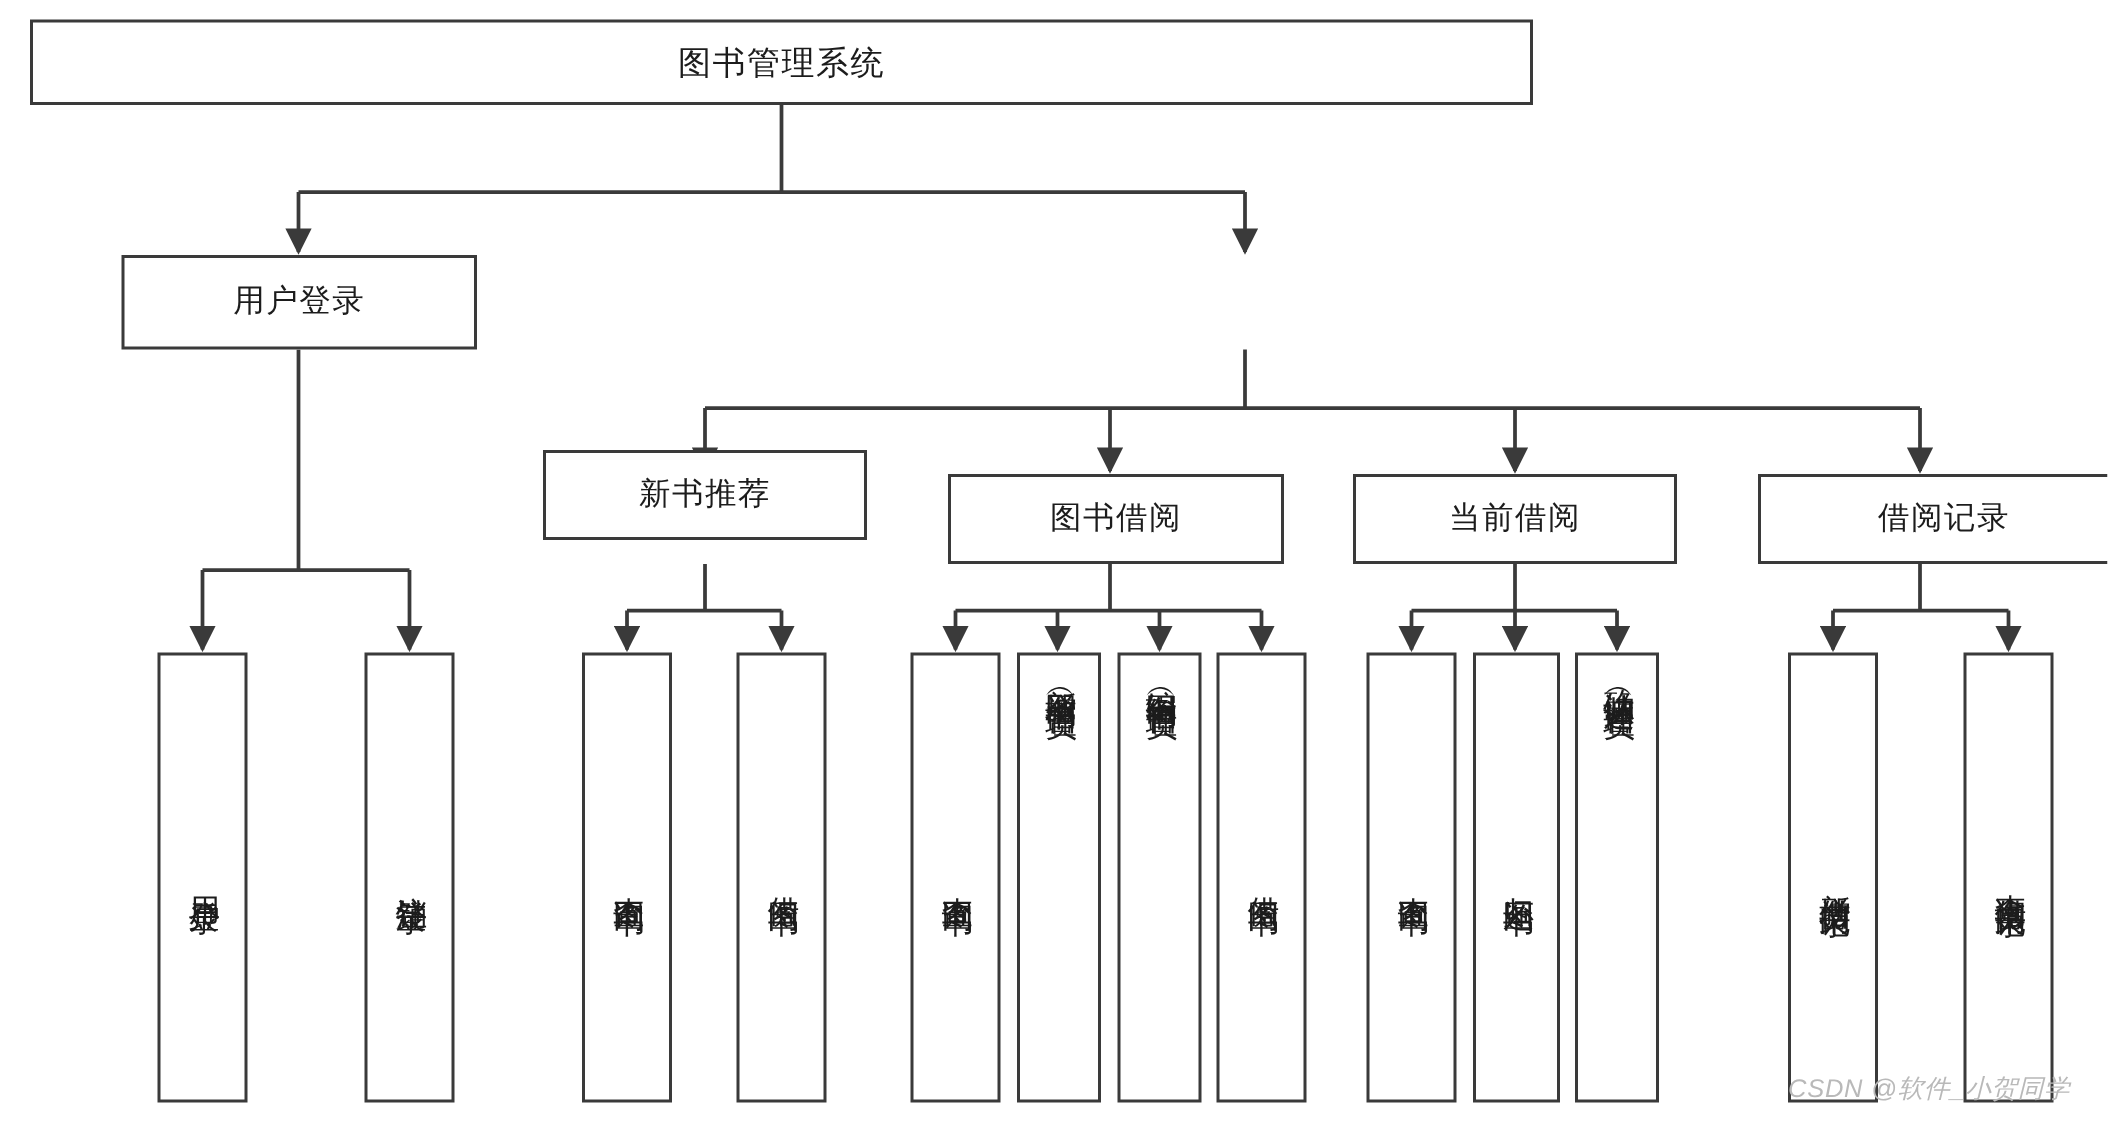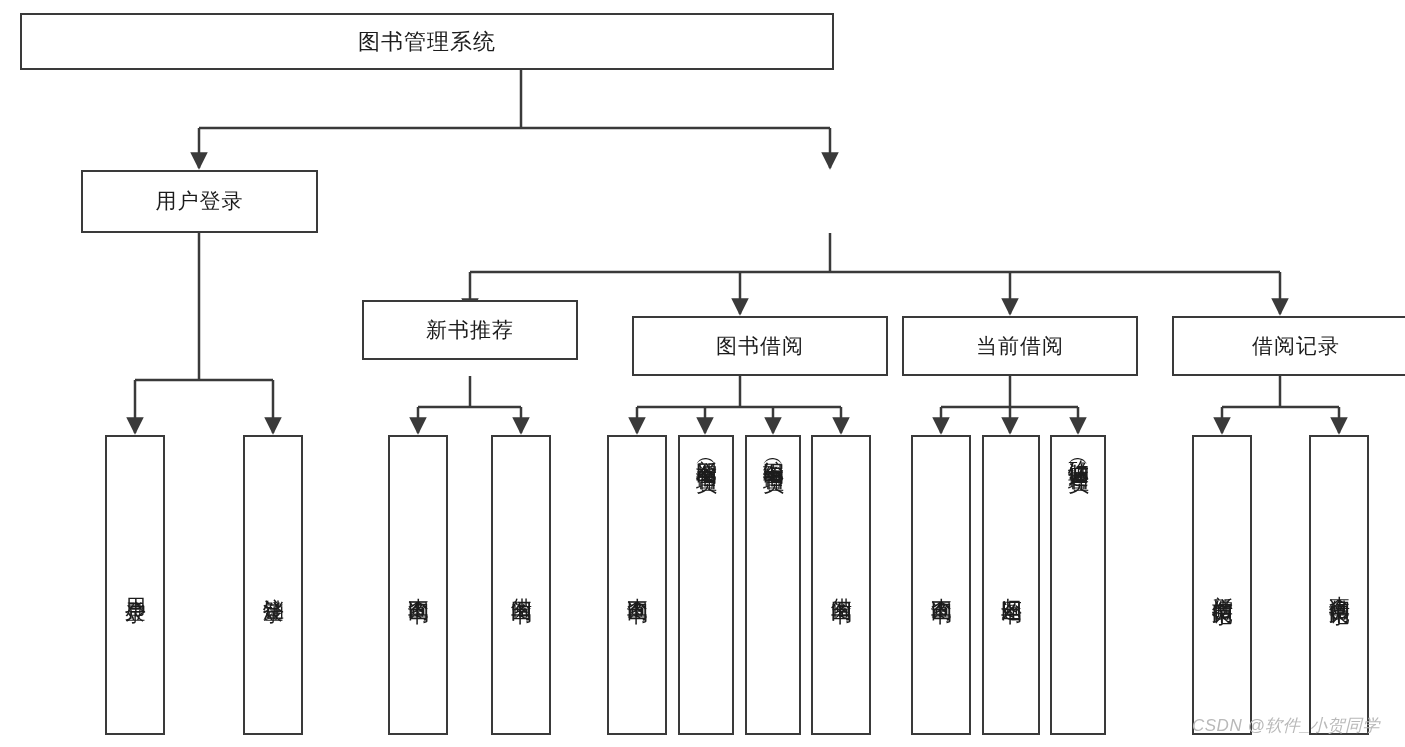--- a/index.html
+++ b/index.html
@@ -115,35 +115,35 @@
       <path d="M 1010 407 L 1010 433" marker-end="url(#arrow)"></path>
       <path d="M 1078 407 L 1078 433" marker-end="url(#arrow)"></path>
 
       <path d="M 1280 376 L 1280 407"></path>
       <path d="M 1222 407 L 1339 407"></path>
       <path d="M 1222 407 L 1222 433" marker-end="url(#arrow)"></path>
       <path d="M 1339 407 L 1339 433" marker-end="url(#arrow)"></path>
     </g>
   </svg>
 
-  <div class="node root" style="left:20px; top:13px; width:814px; height:57px;">
+  <div class="node root" style="left:20px; top:13px; width:1002px; height:57px;">
     <span class="label">图书管理系统</span>
   </div>
 
   <div class="node" style="left:81px; top:170px; width:237px; height:63px;">
     <span class="label">用户登录</span>
   </div>
 
   <div class="node" style="left:362px; top:300px; width:216px; height:60px;">
     <span class="label">新书推荐</span>
   </div>
-  <div class="node" style="left:632px; top:316px; width:256px; height:60px;">
+  <div class="node" style="left:632px; top:316px; width:224px; height:60px;">
     <span class="label">图书借阅</span>
   </div>
-  <div class="node" style="left:902px; top:316px; width:236px; height:60px;">
+  <div class="node" style="left:902px; top:316px; width:216px; height:60px;">
     <span class="label">当前借阅</span>
   </div>
   <div class="node" style="left:1172px; top:316px; width:248px; height:60px;">
     <span class="label">借阅记录</span>
   </div>
 
   <div class="node leaf midlabel" style="left:105px; top:435px; width:60px; height:300px;">
     <span class="label">用户登录</span>
   </div>
   <div class="node leaf midlabel" style="left:243px; top:435px; width:60px; height:300px;">

